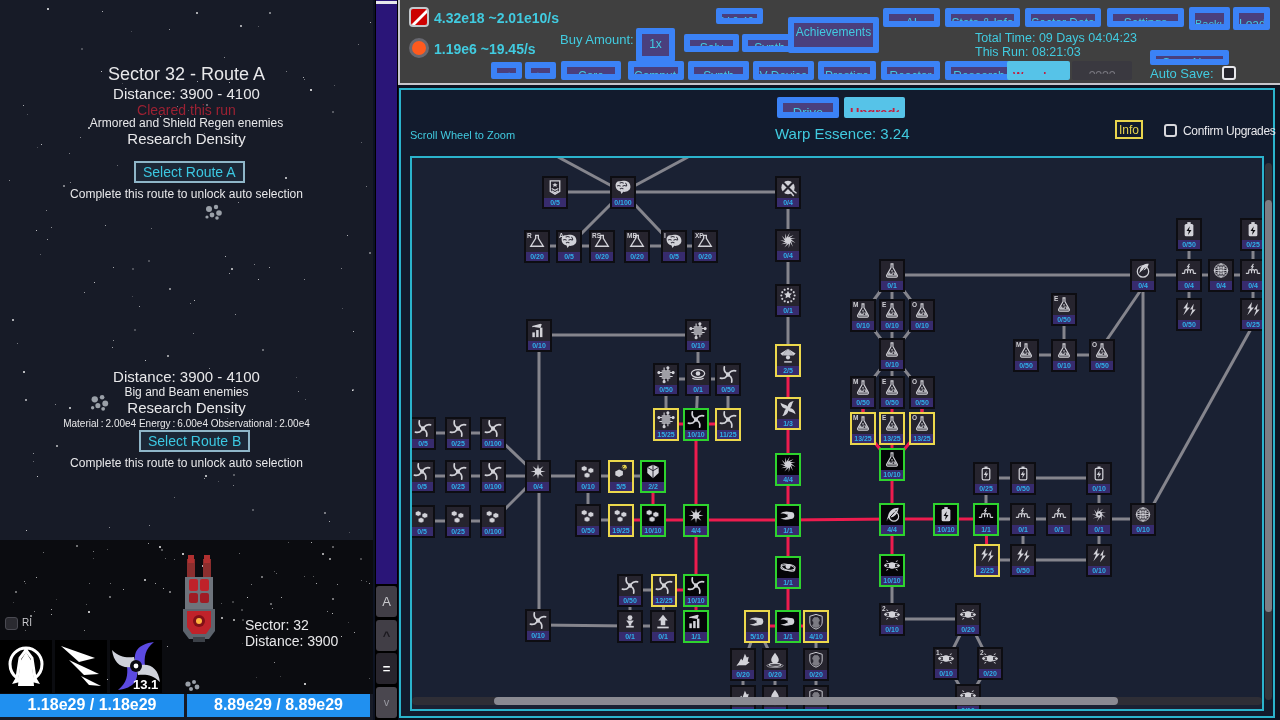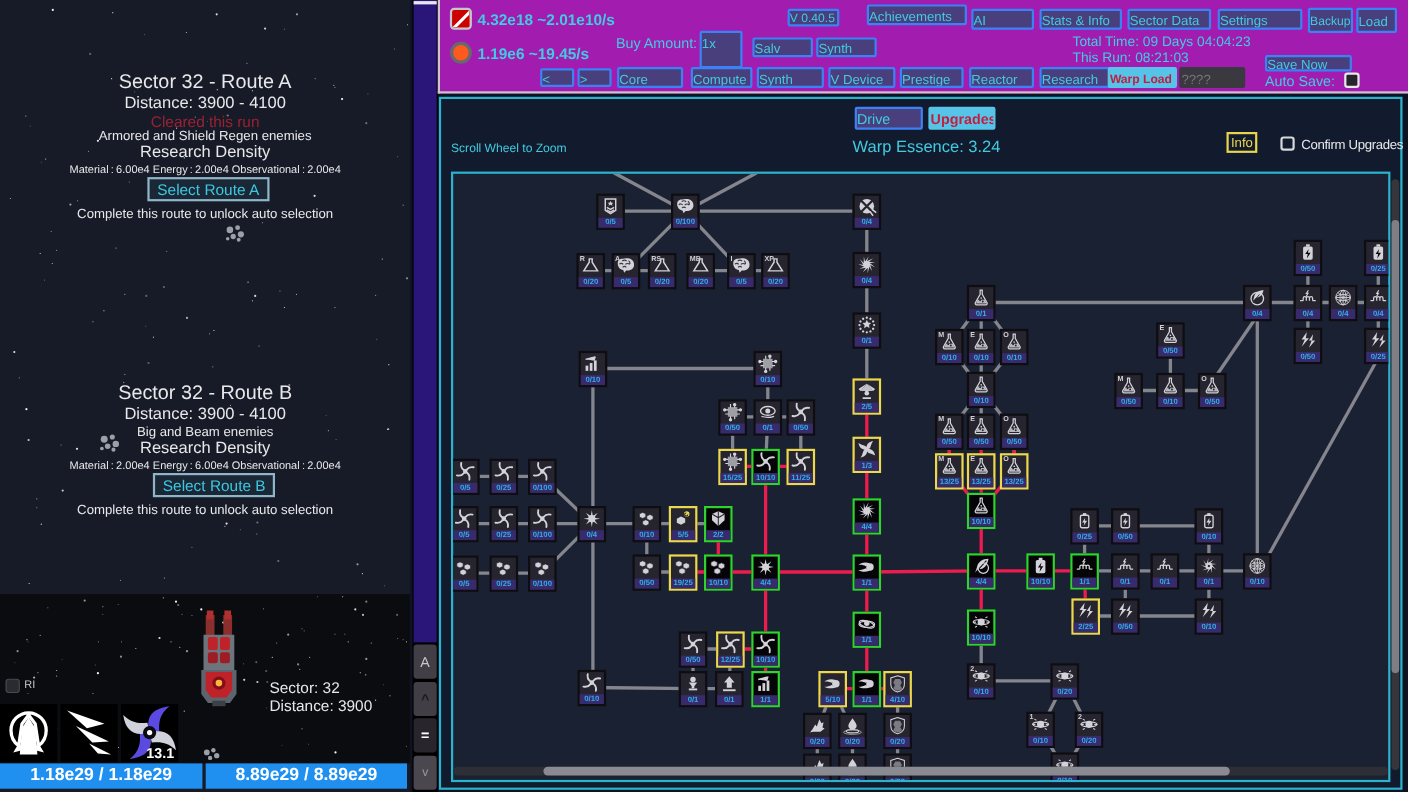--- a/index.html
+++ b/index.html
@@ -10,22 +10,22 @@
 .lt{position:absolute;width:373px;text-align:center;color:#e8e8ea}
 .btn-sel{position:absolute;background:#1c2736;border:2px solid #8fb6c8;color:#3cc8e2;font-size:14px;text-align:center;padding:1px 7px}
 
 .bar{position:absolute;top:694px;height:23px;background:#2090f0;color:#fff;font-size:16px;text-align:center;line-height:22px;font-weight:bold}
 .tile{position:absolute;top:640px;width:52px;height:53px;background:#000}
 
 #strip{position:absolute;left:375px;top:0;width:23px;height:720px;background:#000}
 #purple{position:absolute;left:1px;top:0;width:21px;height:584px;background:#2a1578}
 .sbtn{position:absolute;left:1px;width:21px;height:31px;background:#413e46;border-radius:3px;color:#c8c8cc;font-size:13px;text-align:center;line-height:31px}
 
-#header{position:absolute;left:398px;top:0;width:882px;height:85px;background:#a21caf;border-left:2px solid #c6c6cc;border-bottom:2px solid #c6c6cc}
-.hbtn{position:absolute;background:#4a3f7d;border:2px solid #3b82f6;color:#41cbe0;font-size:12px;text-align:left;border-radius:2px;white-space:nowrap;overflow:hidden}
+#header{position:absolute;left:398px;top:0;width:882px;height:85px;background:#404040;border-left:2px solid #c6c6cc;border-bottom:2px solid #c6c6cc}
+.hbtn{position:absolute;background:#4a3f7d;border:6px solid #3b82f6;color:#41cbe0;font-size:12px;text-align:center;border-radius:2px;white-space:nowrap;overflow:hidden}
 .cy{color:#41cbe0}
 
 #main{position:absolute;left:399px;top:88px;width:876px;height:630px;background:#121b2d;border:2px solid #2bb3cc}
 #tree{position:absolute;left:410px;top:156px;width:854px;height:555px;background:#1a2133;border:2px solid #2bb3cc;overflow:hidden}
 .n{position:absolute;width:26px;height:33px;background:#26242e;border:2px solid #0d0d12}
 .n .ni{position:absolute;left:1px;top:0px;width:20px;height:19px}
 .n .nl{position:absolute;left:0px;bottom:0px;width:22px;height:9px;background:#372b6d;color:#2fb0e8;font-size:7px;line-height:9px;text-align:center;font-weight:bold}
 .ny{border-color:#ecd84c}
 .ng{border-color:#2ed32e;background:#050508}
 .cor{position:absolute;left:1px;top:0px;font-size:6.5px;color:#cfcfd4;z-index:3;font-weight:bold;line-height:7px}
@@ -151,34 +151,32 @@
       <div style="position:absolute;left:303px;top:77px;width:1px;height:1px;background:rgba(255,255,255,0.87);border-radius:50%"></div>
       <div style="position:absolute;left:218px;top:481px;width:1px;height:1px;background:rgba(255,255,255,0.34);border-radius:50%"></div>
       <div style="position:absolute;left:17px;top:343px;width:1px;height:1px;background:rgba(255,255,255,0.54);border-radius:50%"></div>
       <div style="position:absolute;left:169px;top:29px;width:1px;height:1px;background:rgba(255,255,255,0.72);border-radius:50%"></div>
       <div style="position:absolute;left:254px;top:264px;width:1px;height:1px;background:rgba(255,255,255,0.60);border-radius:50%"></div>
   <div class="lt" style="top:64px;font-size:18px">Sector 32 - Route A</div>
   <div class="lt" style="top:85px;font-size:15px">Distance: 3900 - 4100</div>
   <div class="lt" style="top:116px;font-size:12px">Armored and Shield Regen enemies</div>
   <div class="lt" style="top:102px;font-size:14px;color:#9c2133">Cleared this run</div>
   <div class="lt" style="top:130px;font-size:15px">Research Density</div>
-  <div class="lt" style="top:149px;font-size:10px">Material : 6.00e4 Energy : 2.00e4 Observational : 2.00e4</div>
   <div class="btn-sel" style="left:134px;top:161px">Select Route A</div>
   <div class="lt" style="top:187px;font-size:12px">Complete this route to unlock auto selection</div>
   <svg class="abs" style="left:203px;top:203px" width="22" height="19" viewBox="0 0 22 19">
         <g fill="#9aa0a8">
           <circle cx="6" cy="6" r="3"></circle>
           <circle cx="13" cy="4" r="2.2"></circle>
           <circle cx="16" cy="10" r="2.8"></circle>
           <circle cx="9" cy="12" r="2.4"></circle>
           <circle cx="4" cy="14" r="1.6"></circle>
           <circle cx="14" cy="15" r="1.8"></circle>
         </g>
       </svg>
-  <div class="lt" style="top:347px;font-size:18px">Sector 32 - Route B</div>
   <div class="lt" style="top:368px;font-size:15px">Distance: 3900 - 4100</div>
   <div class="lt" style="top:385px;font-size:12px">Big and Beam enemies</div>
   <div class="lt" style="top:399px;font-size:15px">Research Density</div>
   <div class="lt" style="top:418px;font-size:10px">Material : 2.00e4 Energy : 6.00e4 Observational : 2.00e4</div>
   <div class="btn-sel" style="left:139px;top:430px">Select Route B</div>
   <div class="lt" style="top:456px;font-size:12px">Complete this route to unlock auto selection</div>
   <svg class="abs" style="left:88px;top:393px" width="24" height="20" viewBox="0 0 22 19">
         <g fill="#9aa0a8">
           <circle cx="6" cy="6" r="3"></circle>
           <circle cx="13" cy="4" r="2.2"></circle>
@@ -362,21 +360,21 @@
           <path d="M16 4L4 16h12z" fill="#c00"></path>
         </svg></div>
   <div class="abs cy" style="left:34px;top:10px;font-size:14px;font-weight:bold">4.32e18 ~2.01e10/s</div>
   <div class="abs" style="left:9px;top:38px;width:20px;height:20px;background:#ff5a1e;border:3px solid #686870;border-radius:50%"></div>
   <div class="abs cy" style="left:34px;top:41px;font-size:14px;font-weight:bold">1.19e6 ~19.45/s</div>
   <div class="abs cy" style="left:160px;top:32px;font-size:13px">Buy Amount:</div>
   <div class="hbtn" style="left:236px;top:28px;width:39px;height:34px;line-height:21px">1x</div>
   <div class="hbtn" style="left:284px;top:34px;width:55px;height:18px;line-height:17px">Salv</div>
   <div class="hbtn" style="left:342px;top:34px;width:55px;height:18px;line-height:17px">Synth</div>
   <div class="hbtn" style="left:316px;top:8px;width:47px;height:16px;line-height:15px;font-size:11px">V 0.40.5</div>
-  <div class="hbtn" style="left:388px;top:4px;width:91px;height:19px;line-height:18px">Achievements</div>
+  <div class="hbtn" style="left:388px;top:17px;width:91px;height:36px;line-height:18px">Achievements</div>
   <div class="hbtn" style="left:483px;top:8px;width:57px;height:19px;line-height:18px">AI</div>
   <div class="hbtn" style="left:545px;top:8px;width:75px;height:19px;line-height:18px">Stats &amp; Info</div>
   <div class="hbtn" style="left:625px;top:8px;width:76px;height:19px;line-height:18px">Sector Data</div>
   <div class="hbtn" style="left:707px;top:8px;width:77px;height:19px;line-height:18px">Settings</div>
   <div class="hbtn" style="left:789px;top:7px;width:41px;height:23px;line-height:22px;font-size:11px">Backup</div>
   <div class="hbtn" style="left:833px;top:7px;width:37px;height:23px;line-height:22px;font-size:12px">Load</div>
   <div class="abs cy" style="left:575px;top:31px;font-size:12.5px">Total Time: 09 Days 04:04:23<br>This Run: 08:21:03</div>
   <div class="hbtn" style="left:750px;top:50px;width:79px;height:15px;line-height:14px">Save Now</div>
   <div class="abs cy" style="left:750px;top:66px;font-size:13px">Auto Save:</div>
   <div class="abs" style="left:822px;top:66px;width:14px;height:14px;background:#26252d;border:2px solid #e8e8ec;border-radius:3px"></div>

